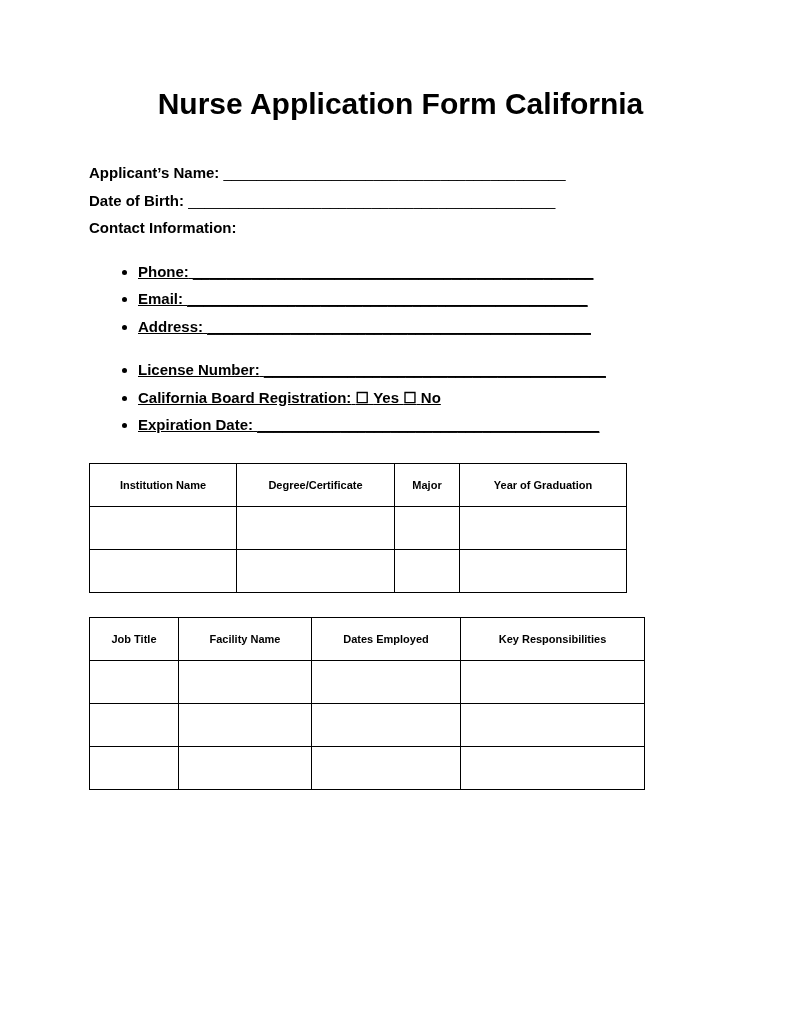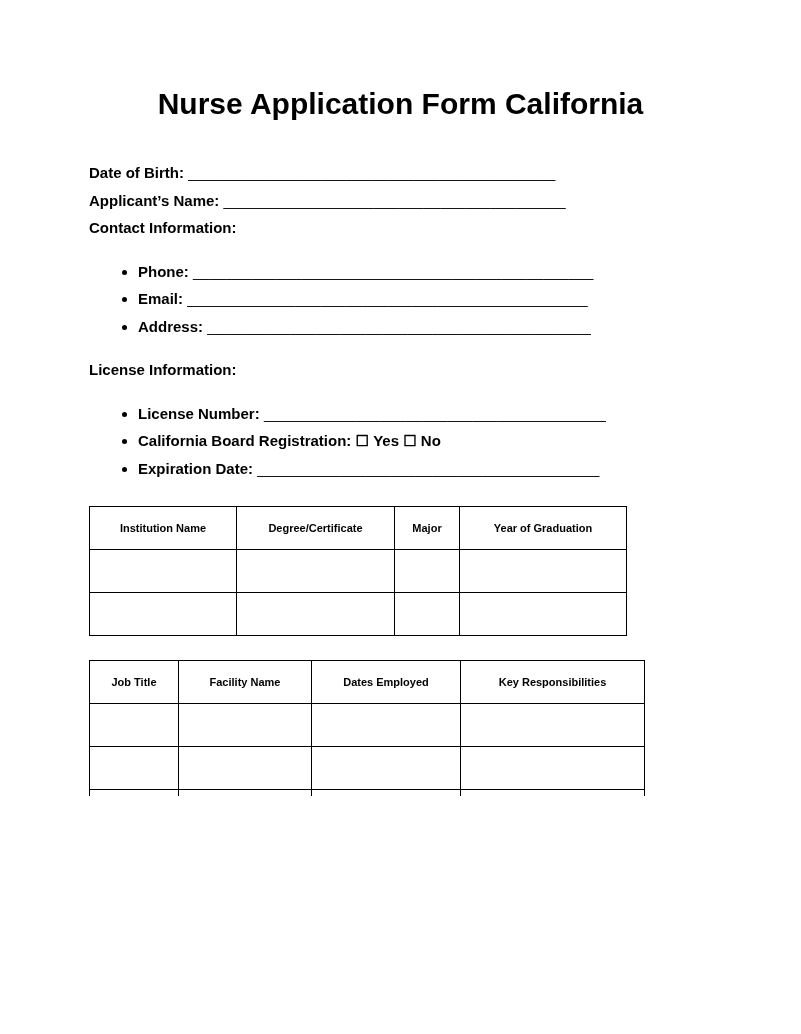--- a/index.html
+++ b/index.html
@@ -32,20 +32,21 @@
   .lbl { font-weight: bold; }
   .heading {
     font-weight: bold;
     line-height: 27.5px;
   }
   .line { font-weight: normal; }
   ul.bullets {
     margin: 16px 0 16px 0;
     padding-left: 49px;
     list-style-type: disc;
+    text-decoration: underline;
   }
   ul.bullets li {
     line-height: 27.5px;
     white-space: nowrap;
   }
   .checkbox {
     font-weight: bold;
     font-size: 15px;
     cursor: pointer;
   }
@@ -84,33 +85,32 @@
 </style>
 </head>
 <body>
 
 <div class="page">
 
   <div class="title">Nurse Application Form California</div>
 
   <div class="content">
 
+    <p class="field"><span class="lbl">Applicant’s Name:</span> <span class="line">_________________________________________</span></p>
+
     <p class="field"><span class="lbl">Date of Birth:</span> <span class="line">____________________________________________</span></p>
-
-    <p class="field"><span class="lbl">Applicant’s Name:</span> <span class="line">_________________________________________</span></p>
 
     <p class="heading">Contact Information:</p>
 
     <ul class="bullets">
       <li><span class="lbl">Phone:</span> <span class="line">________________________________________________</span></li>
       <li><span class="lbl">Email:</span> <span class="line">________________________________________________</span></li>
       <li><span class="lbl">Address:</span> <span class="line">______________________________________________</span></li>
     </ul>
 
-    <p class="heading">License Information:</p>
 
     <ul class="bullets">
       <li><span class="lbl">License Number:</span> <span class="line">_________________________________________</span></li>
       <li><span class="lbl">California Board Registration:</span> <span class="checkbox">☐</span> <span class="opt">Yes</span> <span class="checkbox">☐</span> <span class="opt">No</span></li>
       <li><span class="lbl">Expiration Date:</span> <span class="line">_________________________________________</span></li>
     </ul>
 
 
     <table class="edu-table">
       <colgroup>

